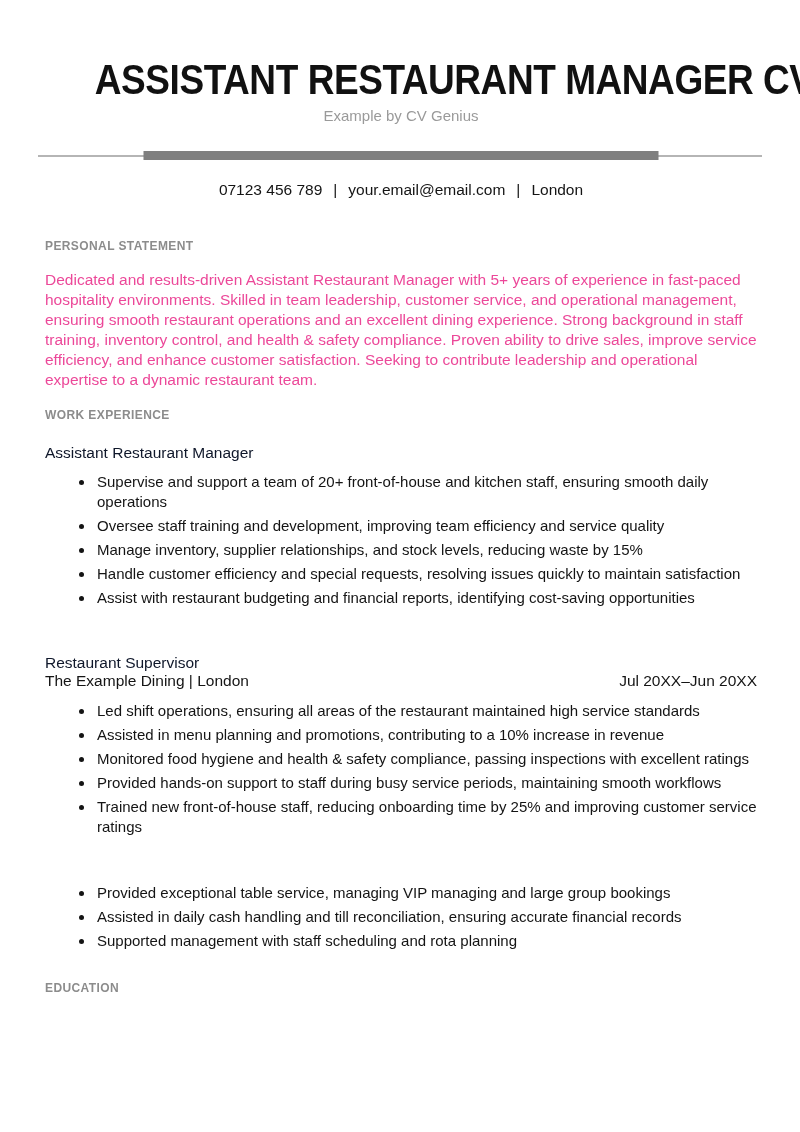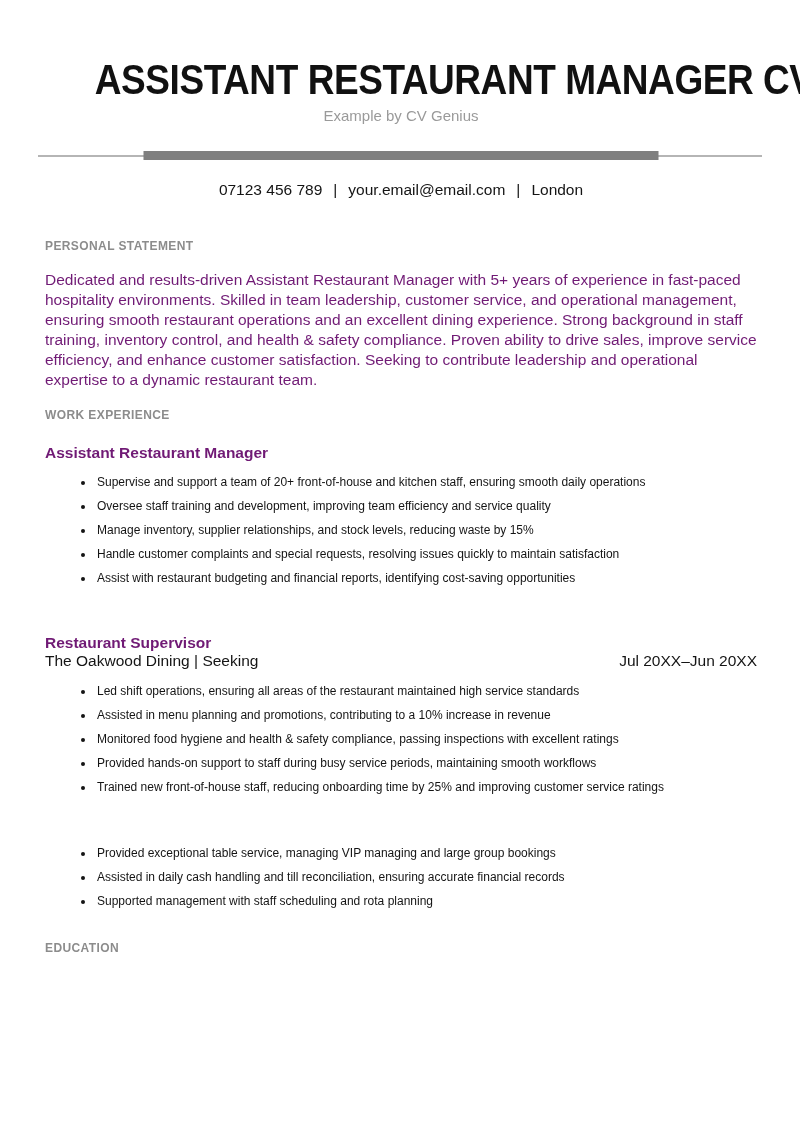--- a/index.html
+++ b/index.html
@@ -66,46 +66,46 @@
     font-size: 12px;
     font-weight: 700;
     color: #8c8c8c;
     letter-spacing: 0.4px;
   }
   .statement-section { margin-top: 40px; }
   .statement-body {
     margin-top: 17px;
     font-size: 15.5px;
     line-height: 20px;
-    color: #701a75;
+    color: #ec4899;
   }
   .experience-section { margin-top: 18px; }
   .job { margin-top: 22px; }
   .job + .job { margin-top: 46px; }
   .job-title {
     font-size: 15.5px;
-    font-weight: 700;
+    font-weight: 400;
     line-height: 17px;
-    color: #701a75;
+    color: #0f172a;
   }
   .job-subline {
     display: flex;
     justify-content: space-between;
     align-items: baseline;
     font-size: 15.5px;
     line-height: 18px;
     margin-top: 1px;
   }
   .job-bullets {
     margin-top: 11px;
     padding-left: 50px;
     list-style: disc outside;
   }
   .job-bullets li {
-    font-size: 12px;
+    font-size: 15px;
     line-height: 20px;
     margin-bottom: 4px;
     padding-left: 2px;
   }
   .education-section { margin-top: 30px; }
 </style>
 </head>
 <body>
 
 <div class="page">
@@ -131,29 +131,29 @@
 
   <section class="experience-section">
     <h2 class="section-heading">WORK EXPERIENCE</h2>
 
     <article class="job">
       <div class="job-title">Assistant Restaurant Manager</div>
       <ul class="job-bullets">
         <li>Supervise and support a team of 20+ front-of-house and kitchen staff, ensuring smooth daily operations</li>
         <li>Oversee staff training and development, improving team efficiency and service quality</li>
         <li>Manage inventory, supplier relationships, and stock levels, reducing waste by 15%</li>
-        <li>Handle customer complaints and special requests, resolving issues quickly to maintain satisfaction</li>
+        <li>Handle customer efficiency and special requests, resolving issues quickly to maintain satisfaction</li>
         <li>Assist with restaurant budgeting and financial reports, identifying cost-saving opportunities</li>
       </ul>
     </article>
 
     <article class="job">
       <div class="job-title">Restaurant Supervisor</div>
       <div class="job-subline">
-        <span>The Oakwood Dining | Seeking</span>
+        <span>The Example Dining | London</span>
         <span>Jul 20XX–Jun 20XX</span>
       </div>
       <ul class="job-bullets">
         <li>Led shift operations, ensuring all areas of the restaurant maintained high service standards</li>
         <li>Assisted in menu planning and promotions, contributing to a 10% increase in revenue</li>
         <li>Monitored food hygiene and health &amp; safety compliance, passing inspections with excellent ratings</li>
         <li>Provided hands-on support to staff during busy service periods, maintaining smooth workflows</li>
         <li>Trained new front-of-house staff, reducing onboarding time by 25% and improving customer service ratings</li>
       </ul>
     </article>

